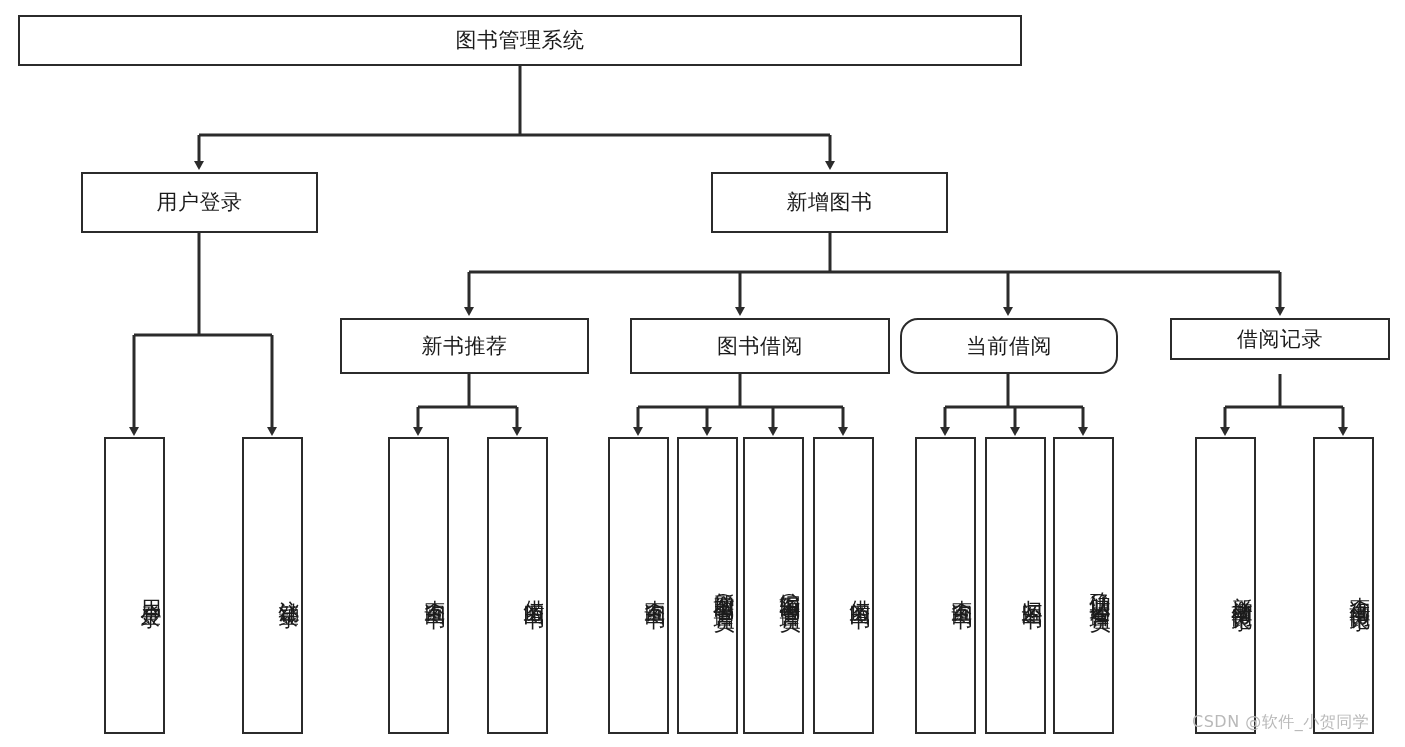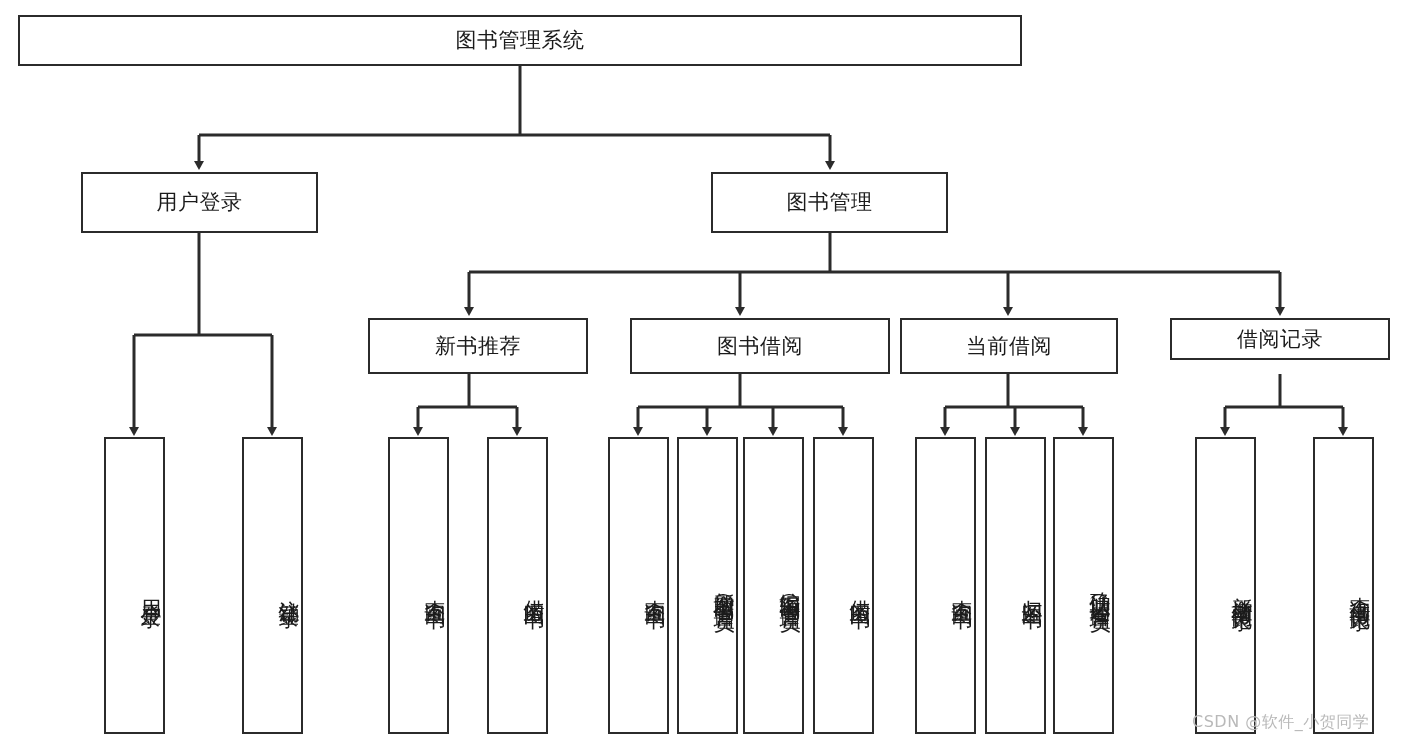--- a/index.html
+++ b/index.html
@@ -138,30 +138,30 @@
   </svg>
 
   <div class="node-box horizontal" style="left:18px; top:15px; width:1004px; height:51px;">
     <span class="label-inner">图书管理系统</span>
   </div>
 
   <div class="node-box horizontal" style="left:81px; top:172px; width:237px; height:61px;">
     <span class="label-inner">用户登录</span>
   </div>
   <div class="node-box horizontal" style="left:711px; top:172px; width:237px; height:61px;">
-    <span class="label-inner">图书管理</span>
-  </div>
-
-  <div class="node-box horizontal" style="left:368px; top:318px; width:220px; height:56px;align-items:center;">
+    <span class="label-inner">新增图书</span>
+  </div>
+
+  <div class="node-box horizontal" style="left:340px; top:318px; width:249px; height:56px;align-items:center;">
     <span class="label-inner">新书推荐</span>
   </div>
   <div class="node-box horizontal" style="left:630px; top:318px; width:260px; height:56px;">
     <span class="label-inner">图书借阅</span>
   </div>
-  <div class="node-box horizontal" style="left:900px; top:318px; width:218px; height:56px;">
+  <div class="node-box horizontal" style="left:900px; top:318px; width:218px; height:56px;border-radius:18px;">
     <span class="label-inner">当前借阅</span>
   </div>
   <div class="node-box horizontal" style="left:1170px; top:318px; width:220px; height:42px;">
     <span class="label-inner">借阅记录</span>
   </div>
 
   <div class="node-box vertical" style="left:104px; top:437px; width:61px; height:297px;">
     <span class="label-inner">用户登录</span>
   </div>
   <div class="node-box vertical" style="left:242px; top:437px; width:61px; height:297px;">

